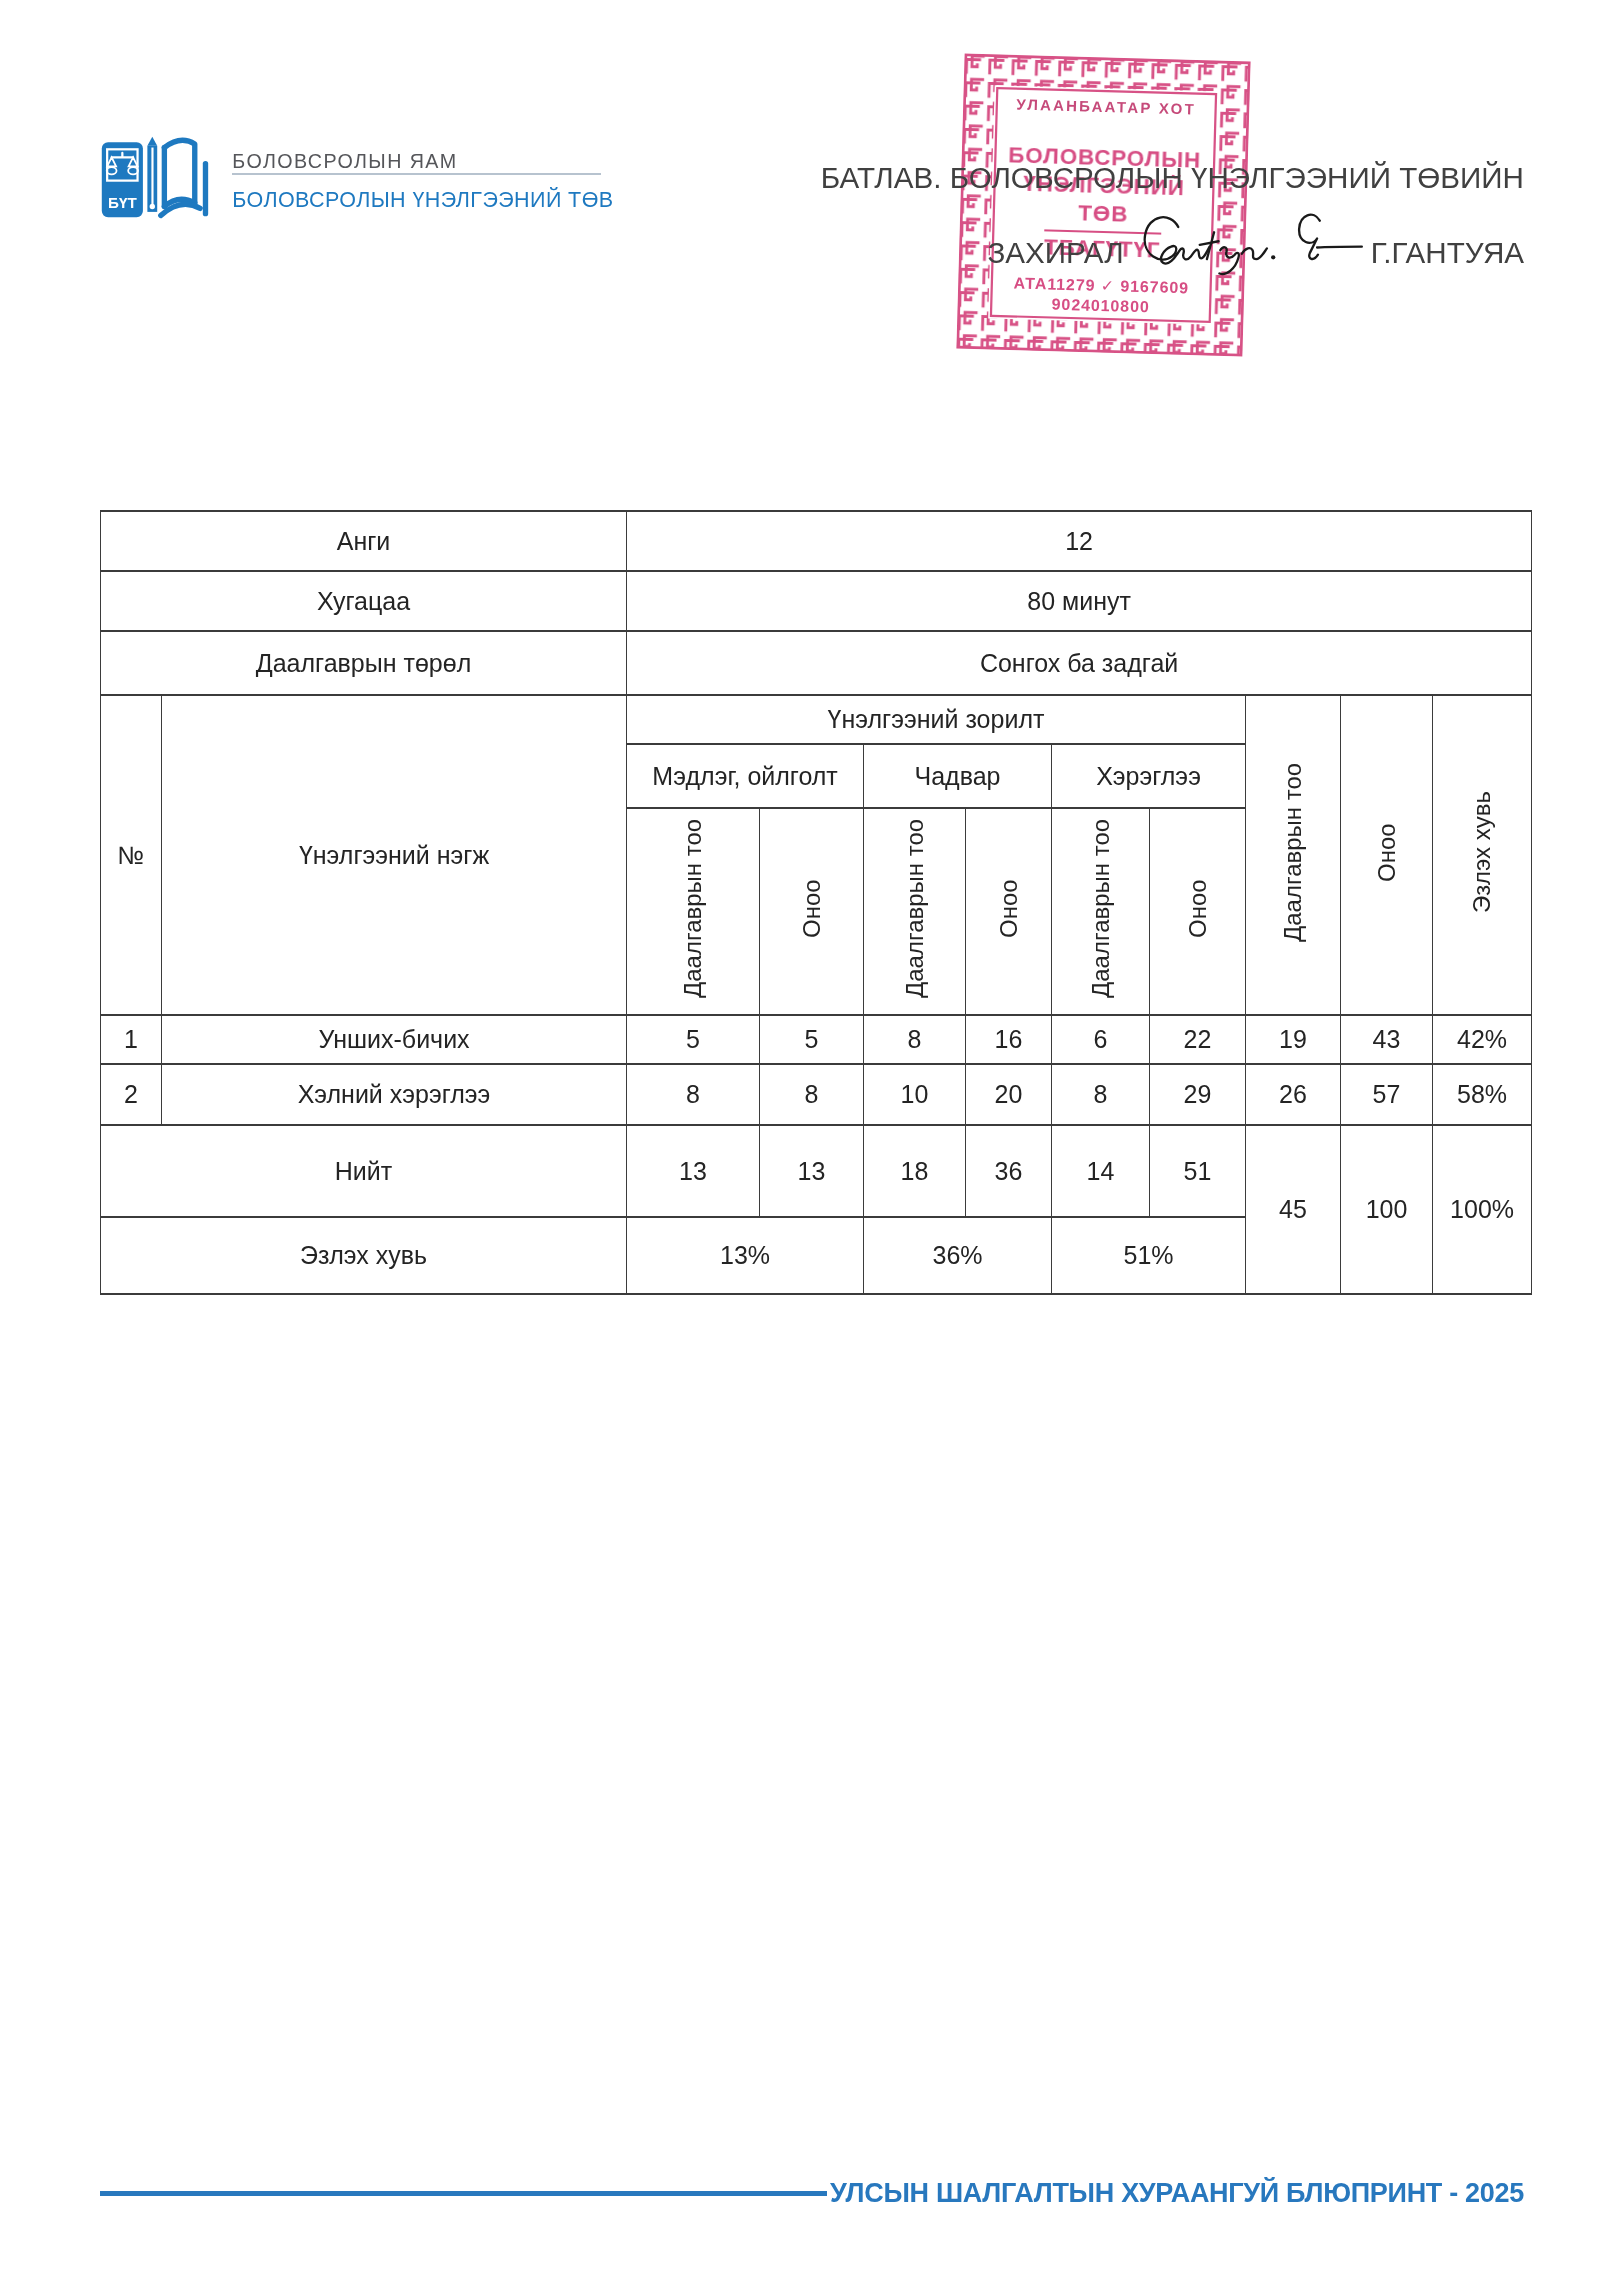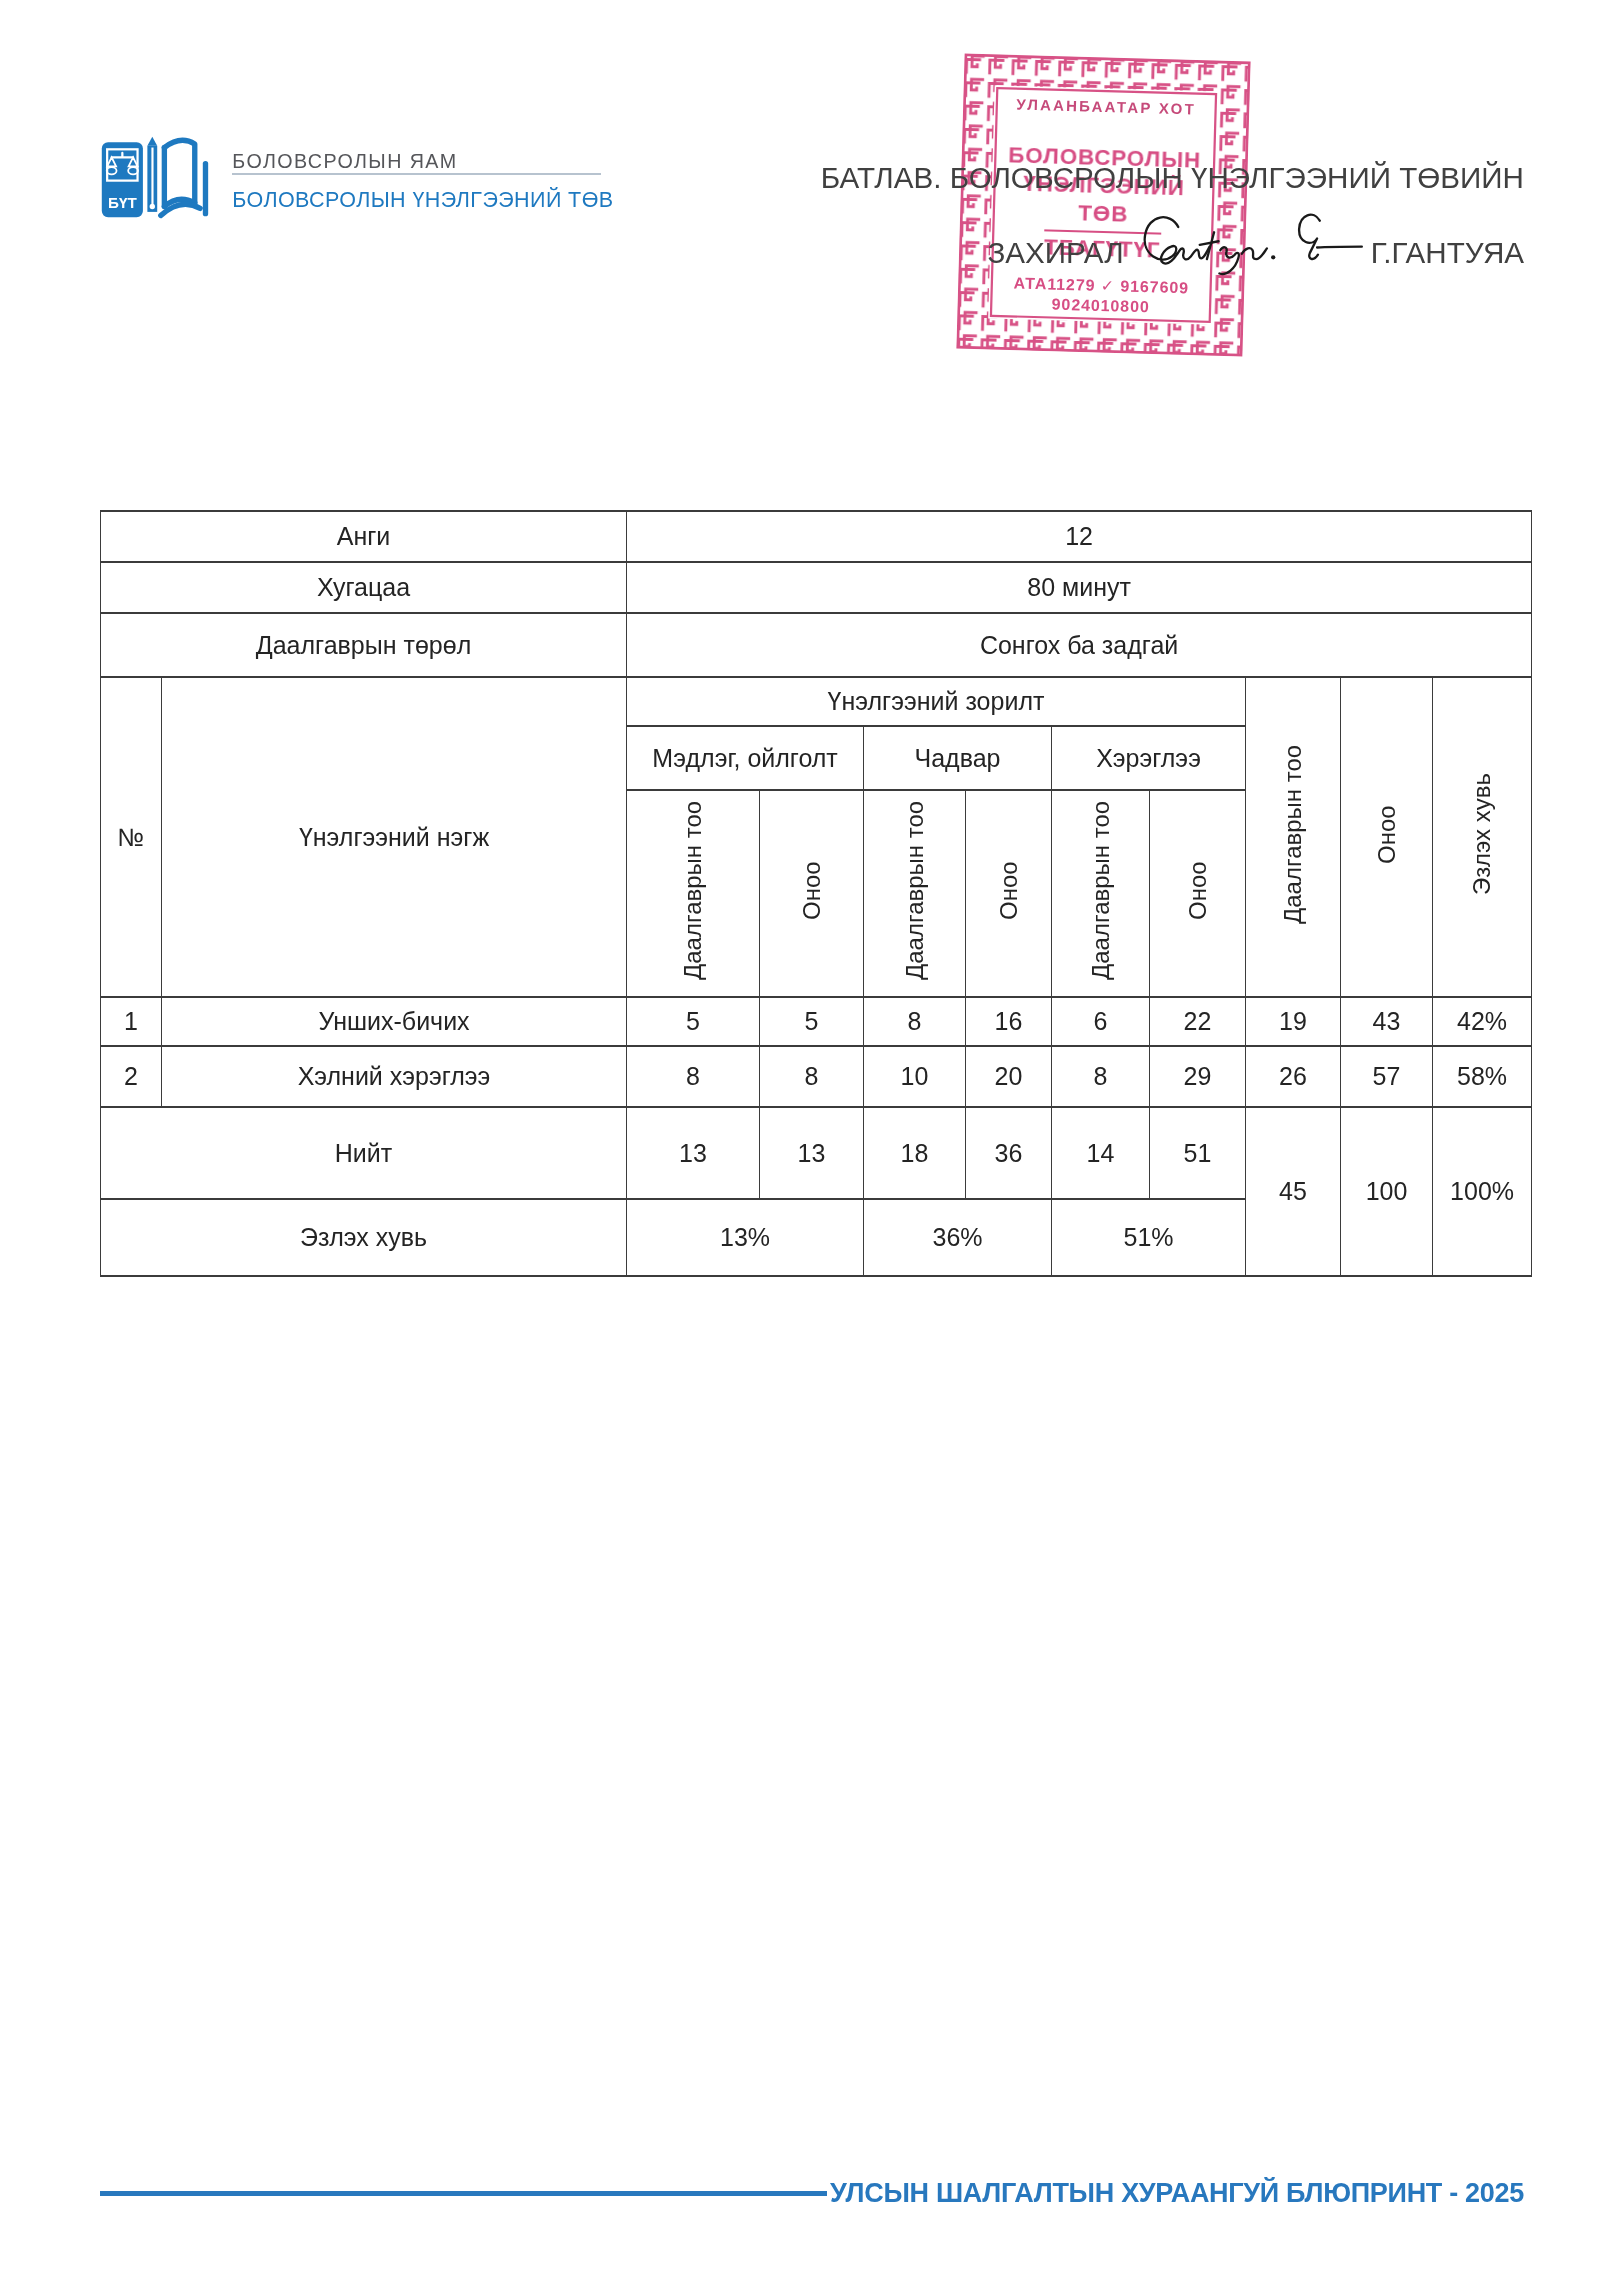--- a/index.html
+++ b/index.html
@@ -57,21 +57,21 @@
   table.blueprint {
     position:absolute; left:100px; top:510px; width:1430px;
     border-collapse:collapse; table-layout:fixed;
     font-size:25px; color:#242424;
   }
   table.blueprint td {
     border:1.8px solid #3b3b3b; border-top-width:2.7px; border-bottom-width:2.7px;
     text-align:center; vertical-align:middle; padding:0; overflow:hidden;
   }
   td.unit-cell { text-align:left; padding-left:23px;margin-top:42px; }
-  .h57{height:51px} .h58{height:64px} .h55{height:49px}
+  .h57{height:60px} .h58{height:64px} .h55{height:49px}
   .h231{height:207px} .h68{height:61px} .h79{height:92px} .h86{height:77px}
   .vtext {
     writing-mode:vertical-rl; transform:rotate(180deg);
     display:inline-block; line-height:1.14; font-size:24px;
   }
   .vh215 { height:193px; }
   .vh240 { height:215px; }
 
   
   .footer { position:absolute; left:100px; right:97px; top:2178px; display:flex; align-items:center; }

